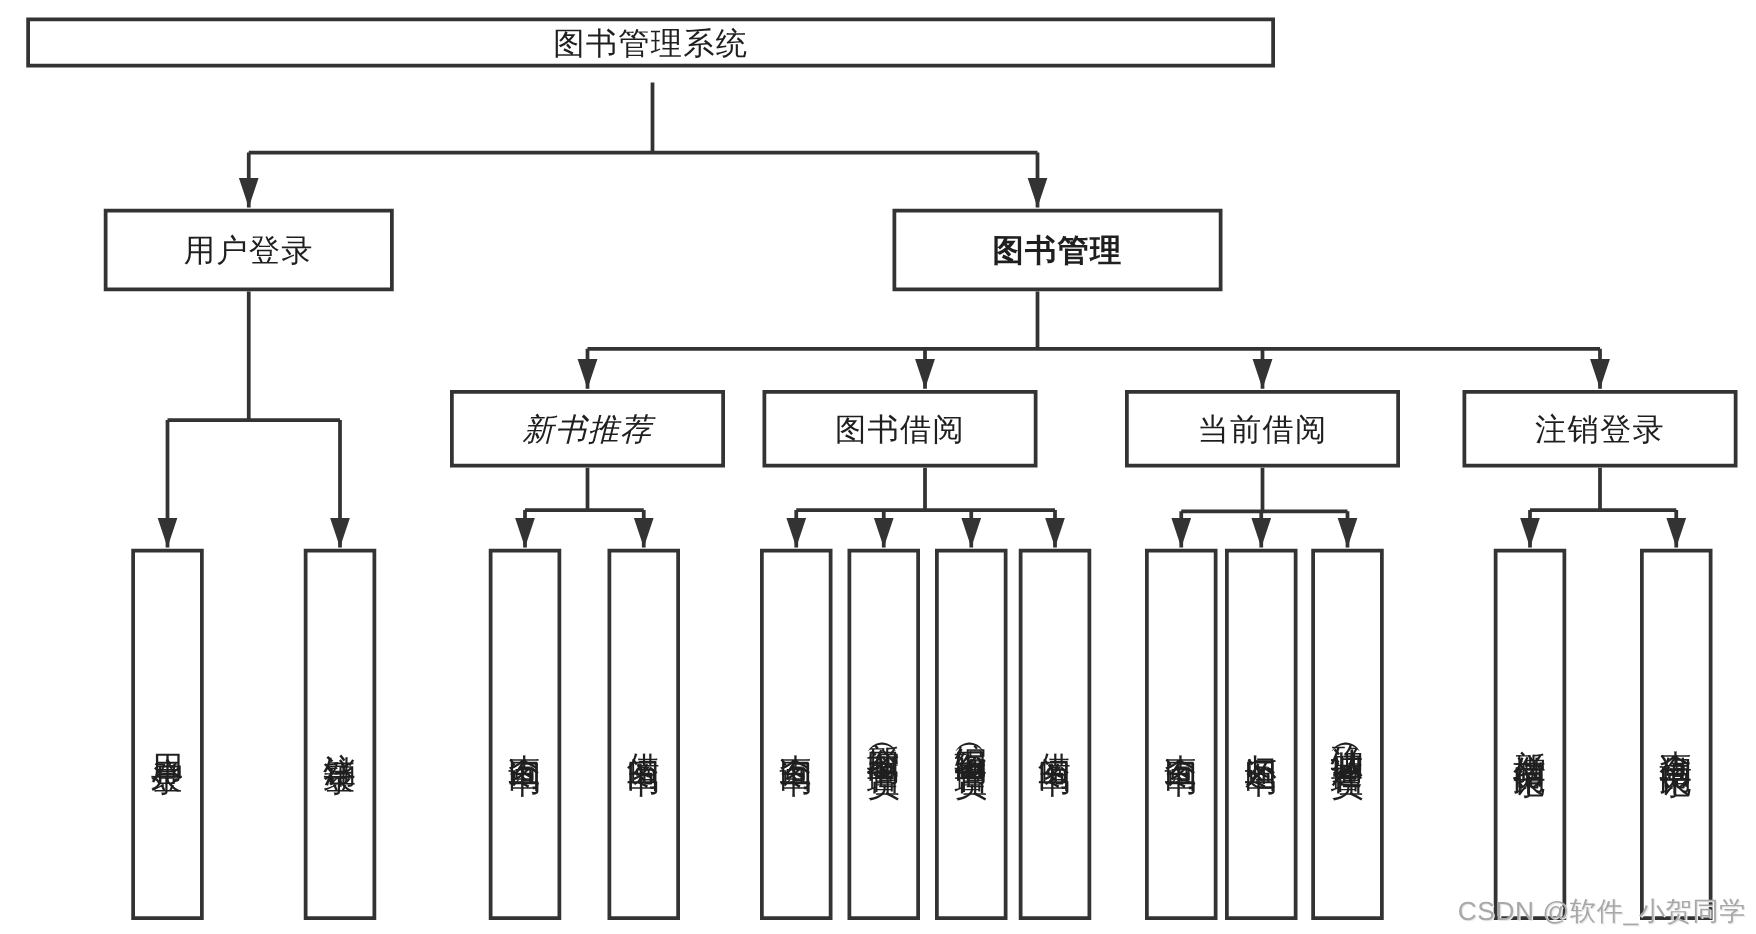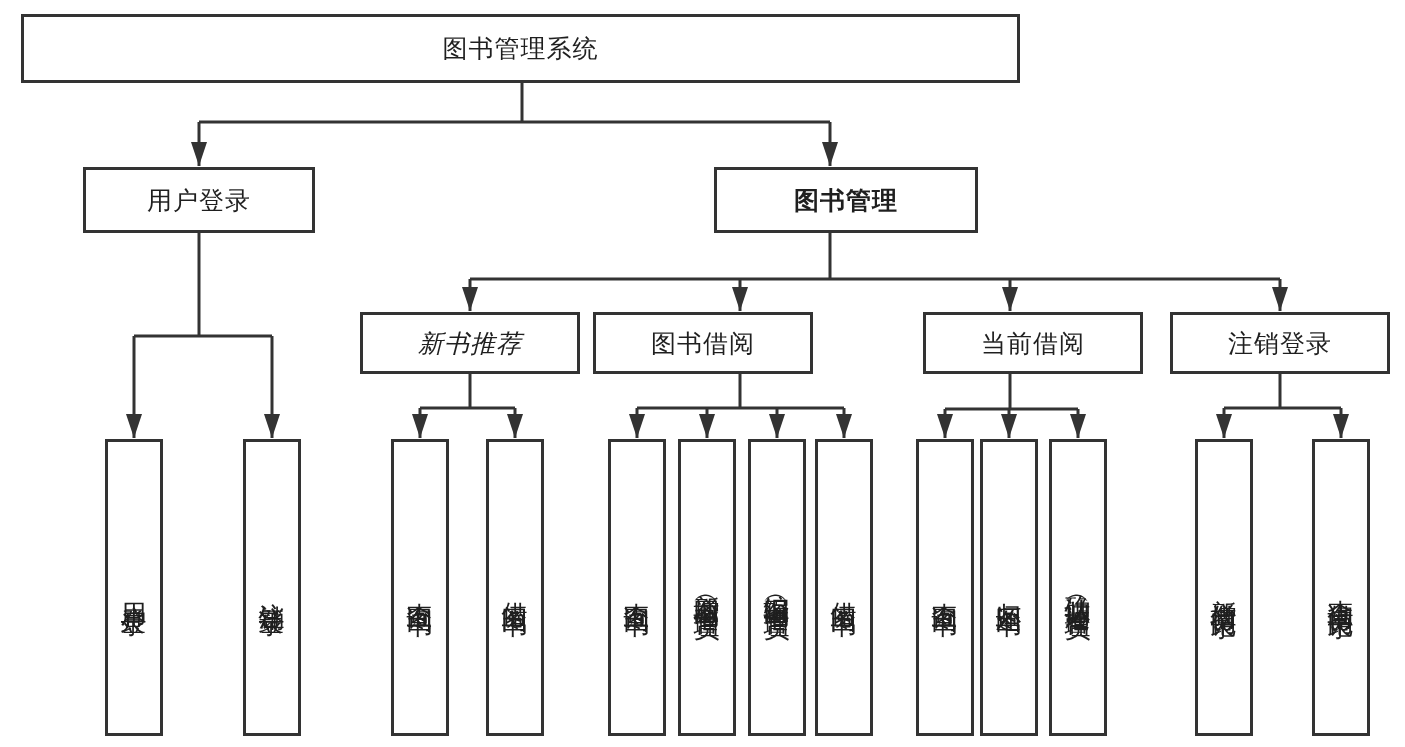--- a/index.html
+++ b/index.html
@@ -115,41 +115,42 @@
     <path d="M945 409 V438" marker-end="url(#arrow)"></path>
     <path d="M1009 409 V438" marker-end="url(#arrow)"></path>
     <path d="M1078 409 V438" marker-end="url(#arrow)"></path>
 
     <path d="M1280 374 V408"></path>
     <path d="M1224 408 H1341"></path>
     <path d="M1224 408 V438" marker-end="url(#arrow)"></path>
     <path d="M1341 408 V438" marker-end="url(#arrow)"></path>
   </svg>
 
-  <div class="box box-h" style="left:21px;top:14px;width:999px;height:69px;">图书管理系统</div>
+  <div class="box box-h" style="left:21px;top:14px;width:999px;height:40px;">图书管理系统</div>
 
   <div class="box box-h" style="left:83px;top:167px;width:232px;height:66px;">用户登录</div>
   <div class="box box-h" style="left:714px;top:167px;width:264px;height:66px;font-weight:bold;">图书管理</div>
 
   <div class="box box-h" style="left:360px;top:312px;width:220px;height:62px;font-style:italic;">新书推荐</div>
-  <div class="box box-h" style="left:593px;top:312px;width:220px;height:62px;">图书借阅</div>
-  <div class="box box-h" style="left:900px;top:312px;width:220px;height:62px;margin-left:23px;">当前借阅</div>
+  <div class="box box-h" style="left:610px;top:312px;width:220px;height:62px;">图书借阅</div>
+  <div class="box box-h" style="left:900px;top:312px;width:220px;height:62px;">当前借阅</div>
   <div class="box box-h" style="left:1170px;top:312px;width:220px;height:62px;">注销登录</div>
 
   <div class="box box-v" style="left:105px;top:439px;width:58px;height:297px;">用户登录</div>
   <div class="box box-v" style="left:243px;top:439px;width:58px;height:297px;">注销登录</div>
 
   <div class="box box-v" style="left:391px;top:439px;width:58px;height:297px;">查询图书</div>
   <div class="box box-v" style="left:486px;top:439px;width:58px;height:297px;">借阅图书</div>
 
   <div class="box box-v" style="left:608px;top:439px;width:58px;height:297px;">查询图书</div>
   <div class="box box-v" style="left:678px;top:439px;width:58px;height:297px;">新增图书（管理员）</div>
   <div class="box box-v" style="left:748px;top:439px;width:58px;height:297px;">编辑图书（管理员）</div>
   <div class="box box-v" style="left:815px;top:439px;width:58px;height:297px;">借阅图书</div>
 
   <div class="box box-v" style="left:916px;top:439px;width:58px;height:297px;">查询图书</div>
   <div class="box box-v" style="left:980px;top:439px;width:58px;height:297px;">归还图书</div>
   <div class="box box-v" style="left:1049px;top:439px;width:58px;height:297px;">确认归还（管理员）</div>
 
   <div class="box box-v" style="left:1195px;top:439px;width:58px;height:297px;">新增借阅记录</div>
   <div class="box box-v" style="left:1312px;top:439px;width:58px;height:297px;">查询借阅记录</div>
 
+  <div class="watermark">CSDN @软件_小贺同学</div>
 </div>
 
 </body></html>

